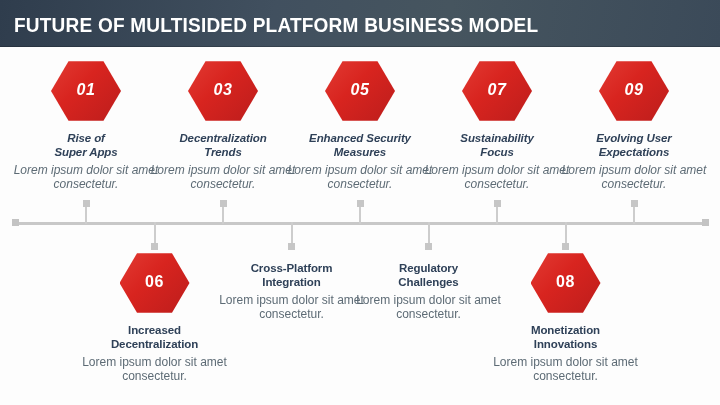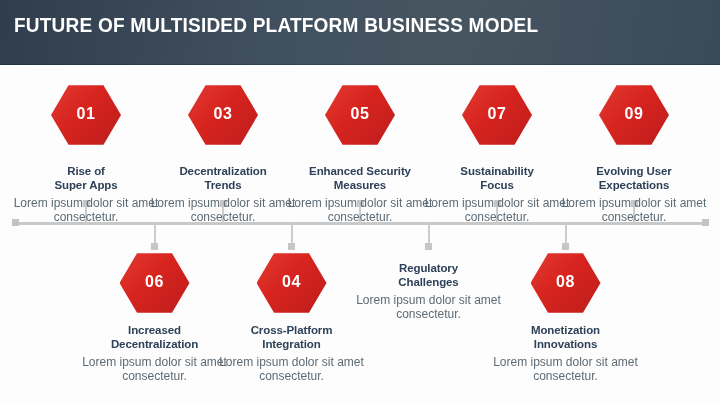--- a/index.html
+++ b/index.html
@@ -20,21 +20,21 @@
     background: #fdfdfd;
     overflow: hidden;
   }
 
   
   .header-bar {
     position: absolute;
     left: 0;
     top: 0;
     width: 720px;
-    height: 65px;
+    height: 47px;
     background: linear-gradient(100deg, #2f3d4d 0%, #41505f 38%, #46555f 62%, #3b4a59 100%);
   }
   .header-bar::after {
     content: "";
     position: absolute;
     left: 0;
     bottom: 0;
     width: 100%;
     height: 1px;
     background: rgba(0,0,0,0.18);
@@ -85,21 +85,21 @@
     height: 7px;
     background: #c6c6c6;
   }
 
   
   .col {
     position: absolute;
     width: 152px;
     text-align: center;
   }
-  .col-top    { top: 84px; }
+  .col-top    { top: 60px; font-style: italic; }
   .col-bottom { top: 252px; }
 
   .hex-wrap {
     position: relative;
     width: 70px;
     height: 62px;
     margin: 0 auto;
   }
   .hex {
     position: absolute;
@@ -114,21 +114,21 @@
     color: #ffffff;
     font-size: 16px;
     font-weight: bold;
     letter-spacing: 0.5px;
     line-height: 1;
     position: relative;
     top: -1px;
   }
 
   .col-title {
-    margin-top: 18px;
+    margin-top: 9px;
     color: #2f4158;
     font-size: 11.5px;
     font-weight: bold;
     line-height: 14px;
     letter-spacing: -0.1px;
   }
   .col-desc {
     margin-top: 5px;
     color: #5d6b75;
     font-size: 12px;
@@ -193,25 +193,20 @@
       <div class="col col-top" style="left: 147px;">
         <div class="hex-wrap">
           <div class="hex">
             <span class="hex-num">03</span>
           </div>
         </div>
         <div class="col-title"><span>Decentralization</span><br><span>Trends</span></div>
         <div class="col-desc">Lorem ipsum dolor sit amet consectetur.</div>
       </div>
       <div class="col col-bottom" style="left: 215.5px;">
-        <div class="hex-wrap">
-          <div class="hex">
-            <span class="hex-num">04</span>
-          </div>
-        </div>
         <div class="col-title"><span>Cross-Platform</span><br><span>Integration</span></div>
         <div class="col-desc">Lorem ipsum dolor sit amet consectetur.</div>
       </div>
       <div class="col col-top" style="left: 284px;">
         <div class="hex-wrap">
           <div class="hex">
             <span class="hex-num">05</span>
           </div>
         </div>
         <div class="col-title"><span>Enhanced Security</span><br><span>Measures</span></div>

